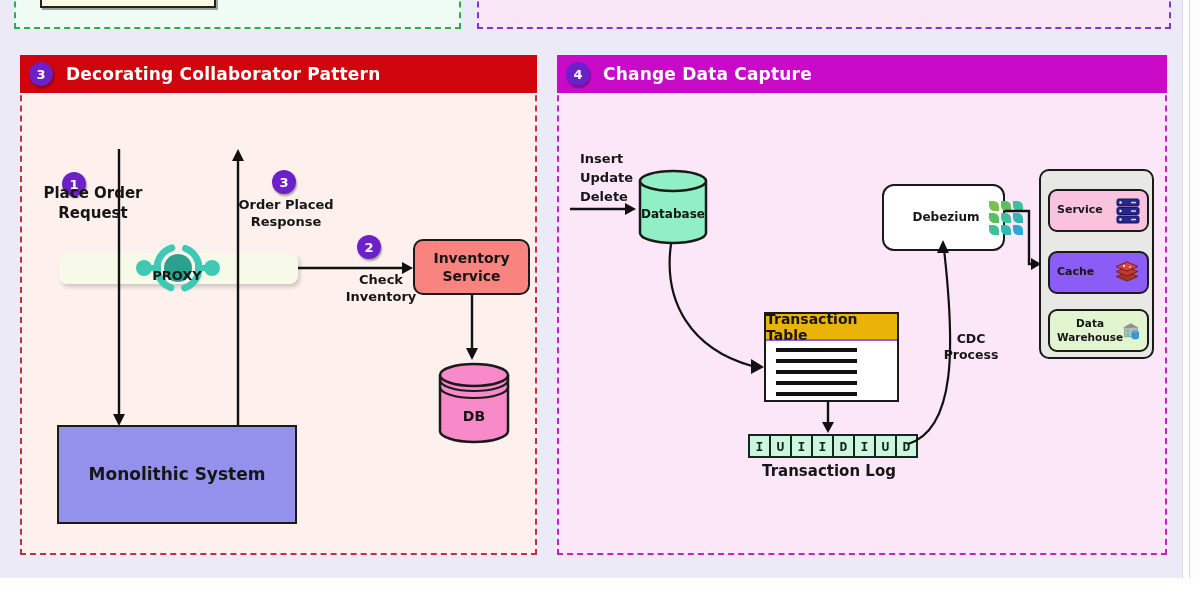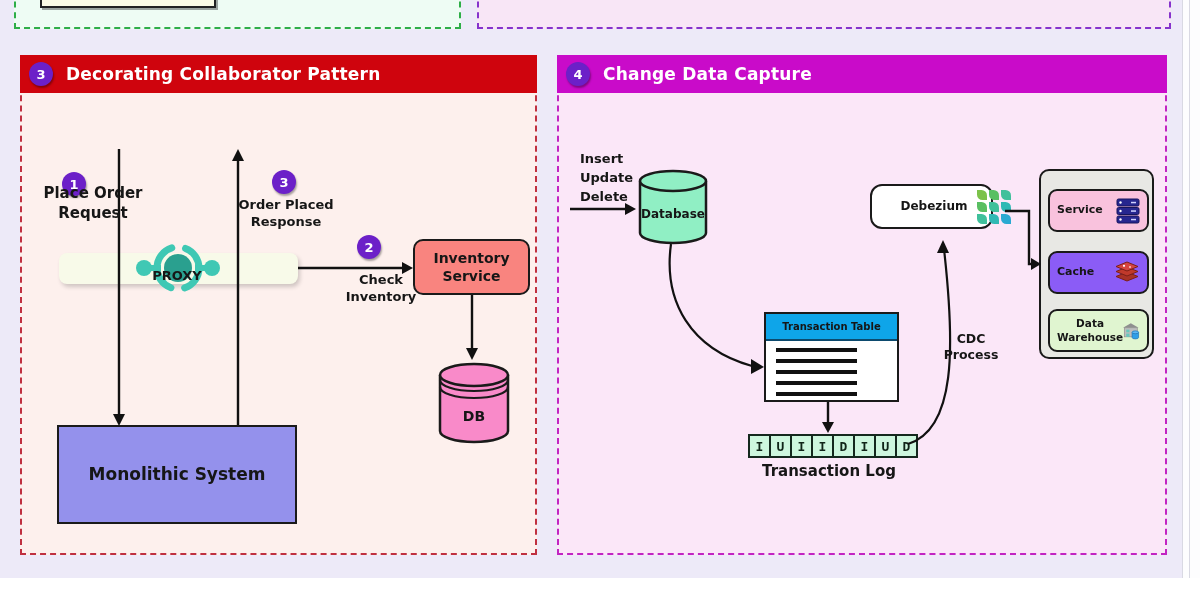--- a/index.html
+++ b/index.html
@@ -35,29 +35,29 @@
   .proxy-bar{left:37px;top:196px;width:239px;height:31px;background:#f8fae9;border-radius:8px;
              box-shadow:2px 3px 4px rgba(0,0,0,.18);z-index:1;}
   .node{border:2px solid #1a1a1a;display:flex;align-items:center;justify-content:center;}
   .inventory{left:391px;top:182px;width:117px;height:56px;background:#f9847f;border-radius:10px;z-index:2;}
   .monolith{left:35px;top:368px;width:240px;height:99px;background:#9491ec;font-size:17px;z-index:2;}
   .svg-layer{left:0;top:0;z-index:3;pointer-events:none;}
   .txt-layer{z-index:4;}
 
   
   .tt{left:205px;top:255px;width:135px;height:90px;border:2px solid #1a1a1a;background:#fff;z-index:2;}
-  .tt-header{height:25px;background:#0ea5e9;border-bottom:2px solid #0c4a6e;display:flex;
-             align-items:center;justify-content:center;font-size:10px;font-weight:bold;}
+  .tt-header{height:25px;background:#eab308;border-bottom:2px solid #8b5cf6;display:flex;
+             align-items:center;justify-content:center;font-size:14px;font-weight:bold;}
   .tt-line{height:4px;background:#111;width:62%;margin:7px 0 0 10px;}
   .logrow{left:189px;top:377px;display:flex;z-index:2;}
   .logcell{width:19px;height:20px;background:#cdf6de;border:2px solid #14281e;display:flex;
            align-items:center;justify-content:center;font-family:"DejaVu Sans Mono",monospace;
            font-size:13px;font-weight:bold;color:#102418;}
   .logcell + .logcell{margin-left:-2px;}
-  .debezium{left:311px;top:127px;width:123px;height:45px;background:#ffffff;border:2px solid #1a1a1a;
+  .debezium{left:323px;top:127px;width:123px;height:67px;background:#ffffff;border:2px solid #1a1a1a;
             border-radius:12px;display:flex;align-items:center;justify-content:center;gap:9px;z-index:2;padding-left:48px;}
   .dbz-grid{display:grid;grid-template-columns:repeat(3,10px);grid-template-rows:repeat(3,10px);gap:2px;}
   .dbz-grid div{border-radius:0 55% 0 55%;}
   .targets{left:480px;top:112px;width:115px;height:190px;background:#e8e8e4;border:2px solid #1a1a1a;
            border-radius:10px;z-index:2;}
   .target-box{left:7px;width:101px;height:43px;border:2px solid #1a1a1a;border-radius:9px;
               display:flex;align-items:center;justify-content:space-between;padding:0 7px;box-sizing:border-box;}
   .t-service{top:18px;background:#f9c2dd;}
   .t-cache{top:80px;background:#8b5cf6;}
   .t-warehouse{top:138px;background:#e0f5d0;}

